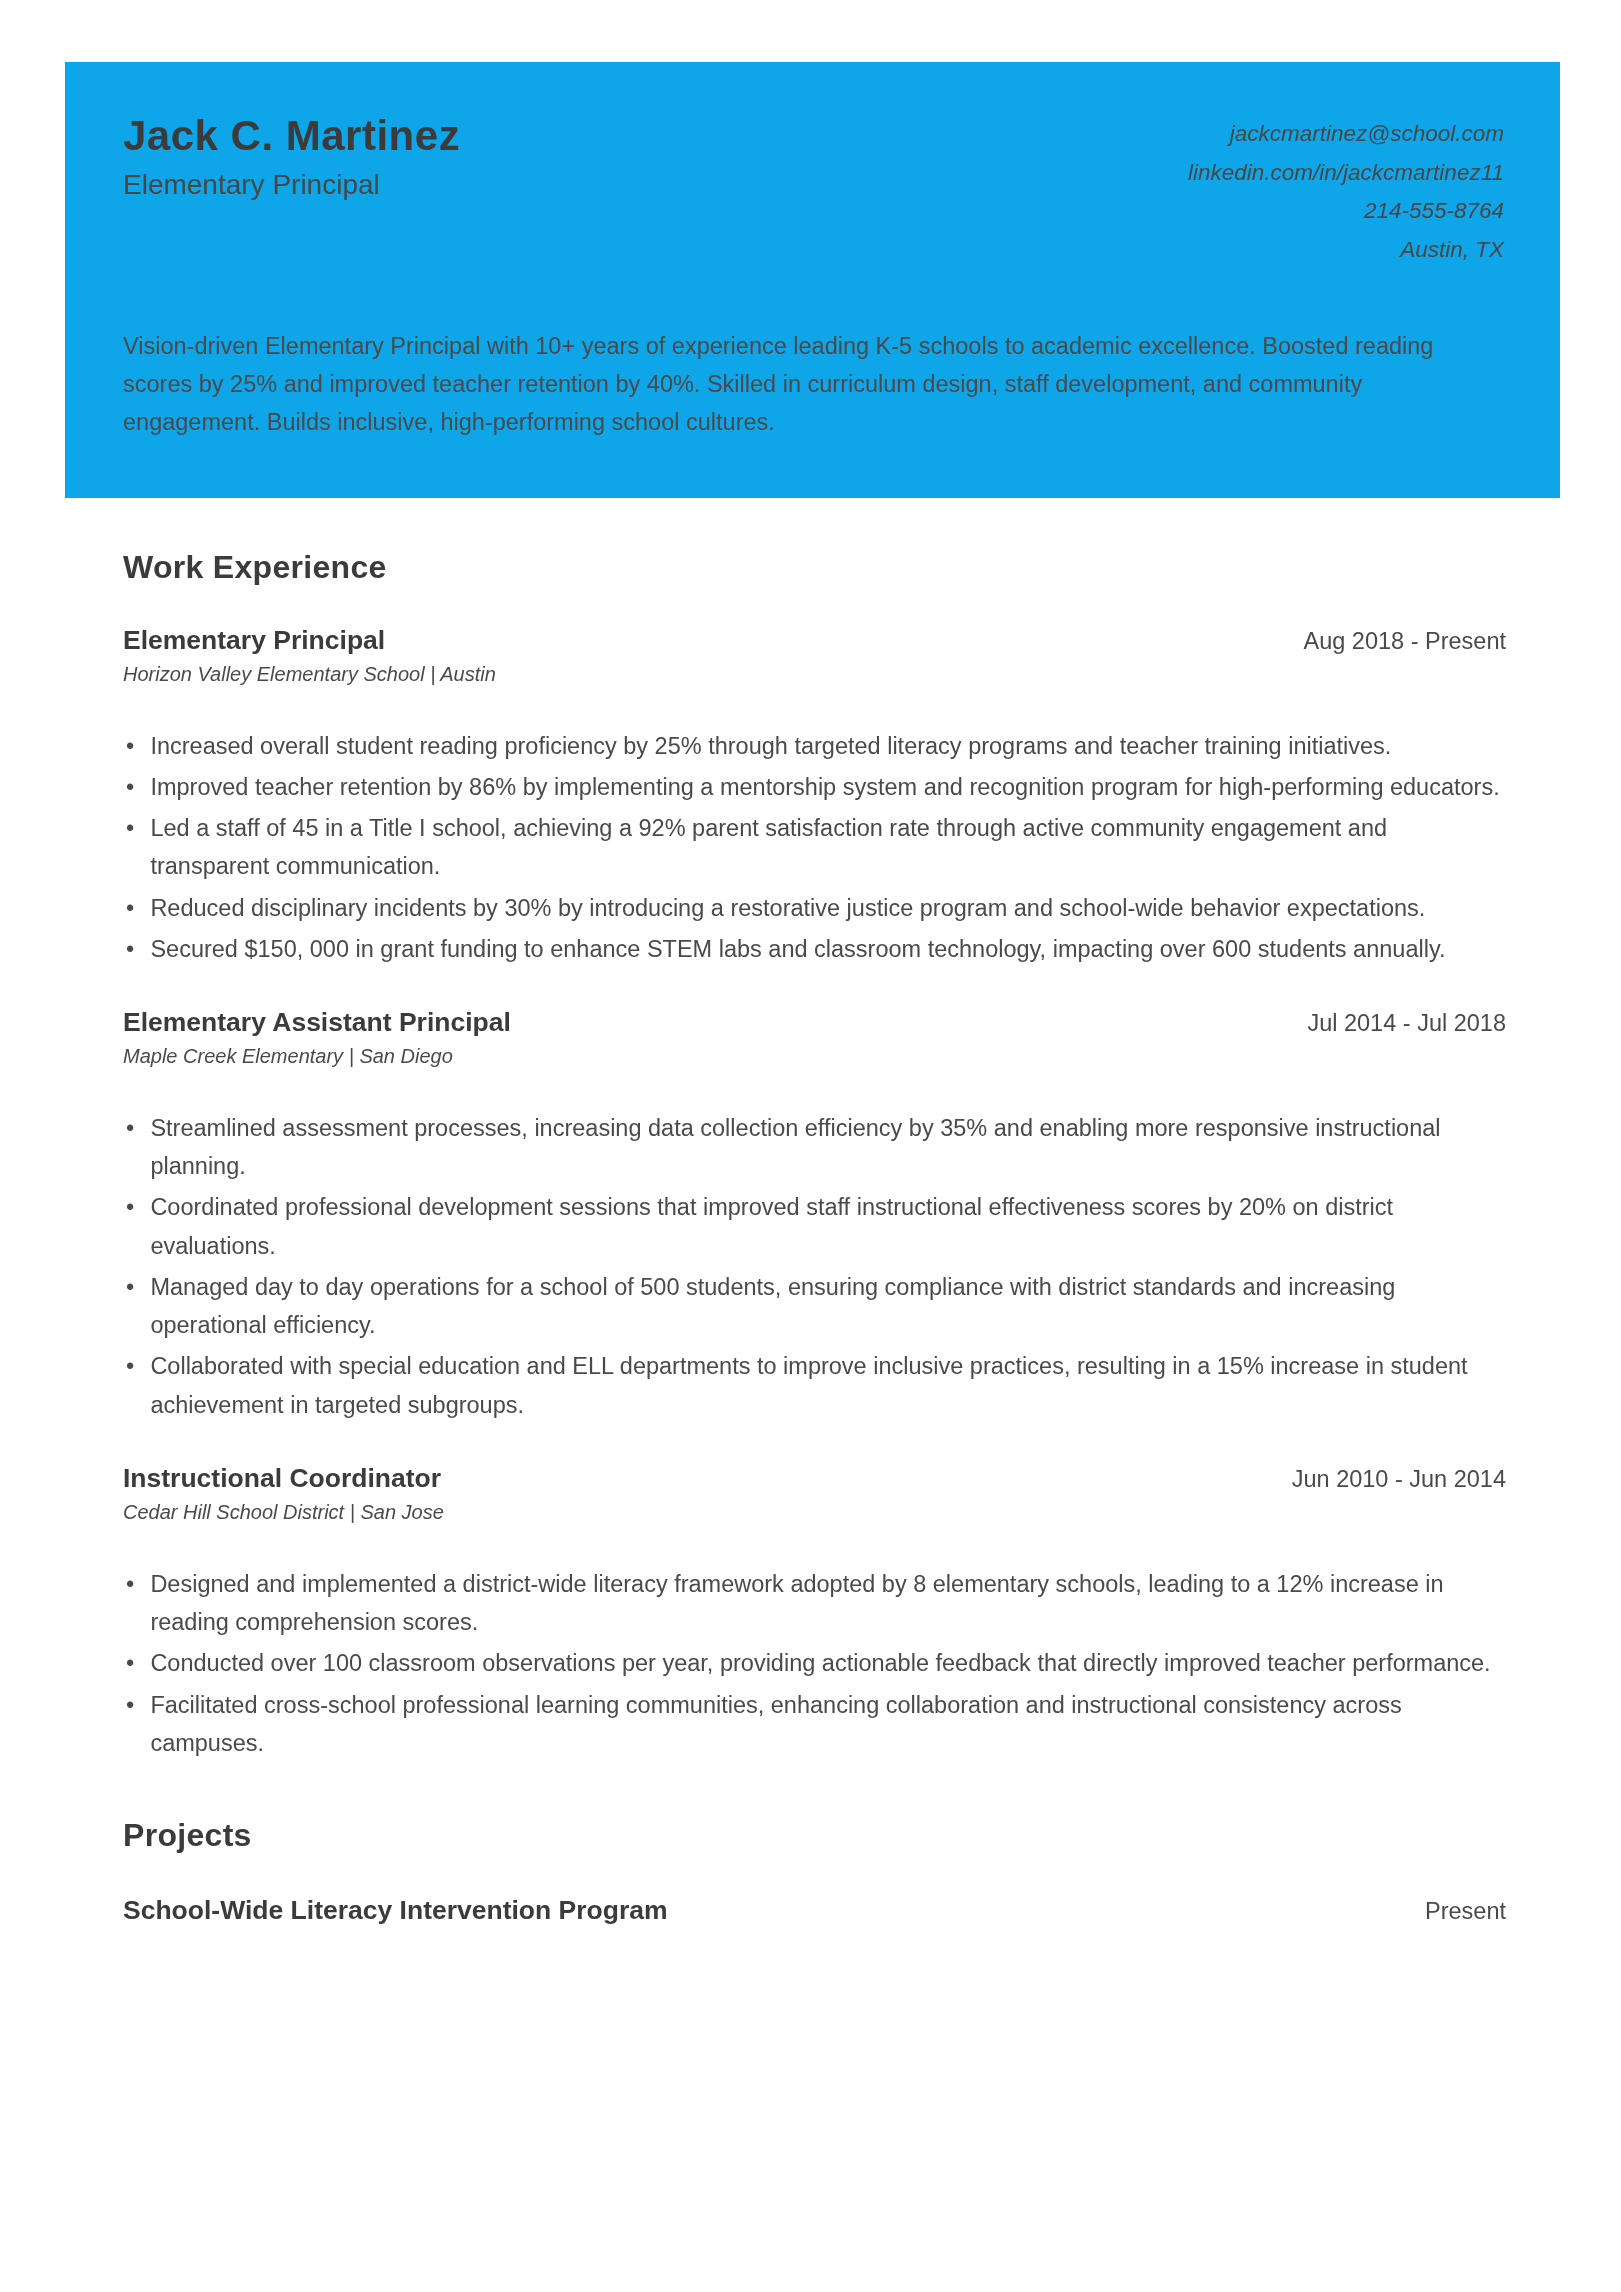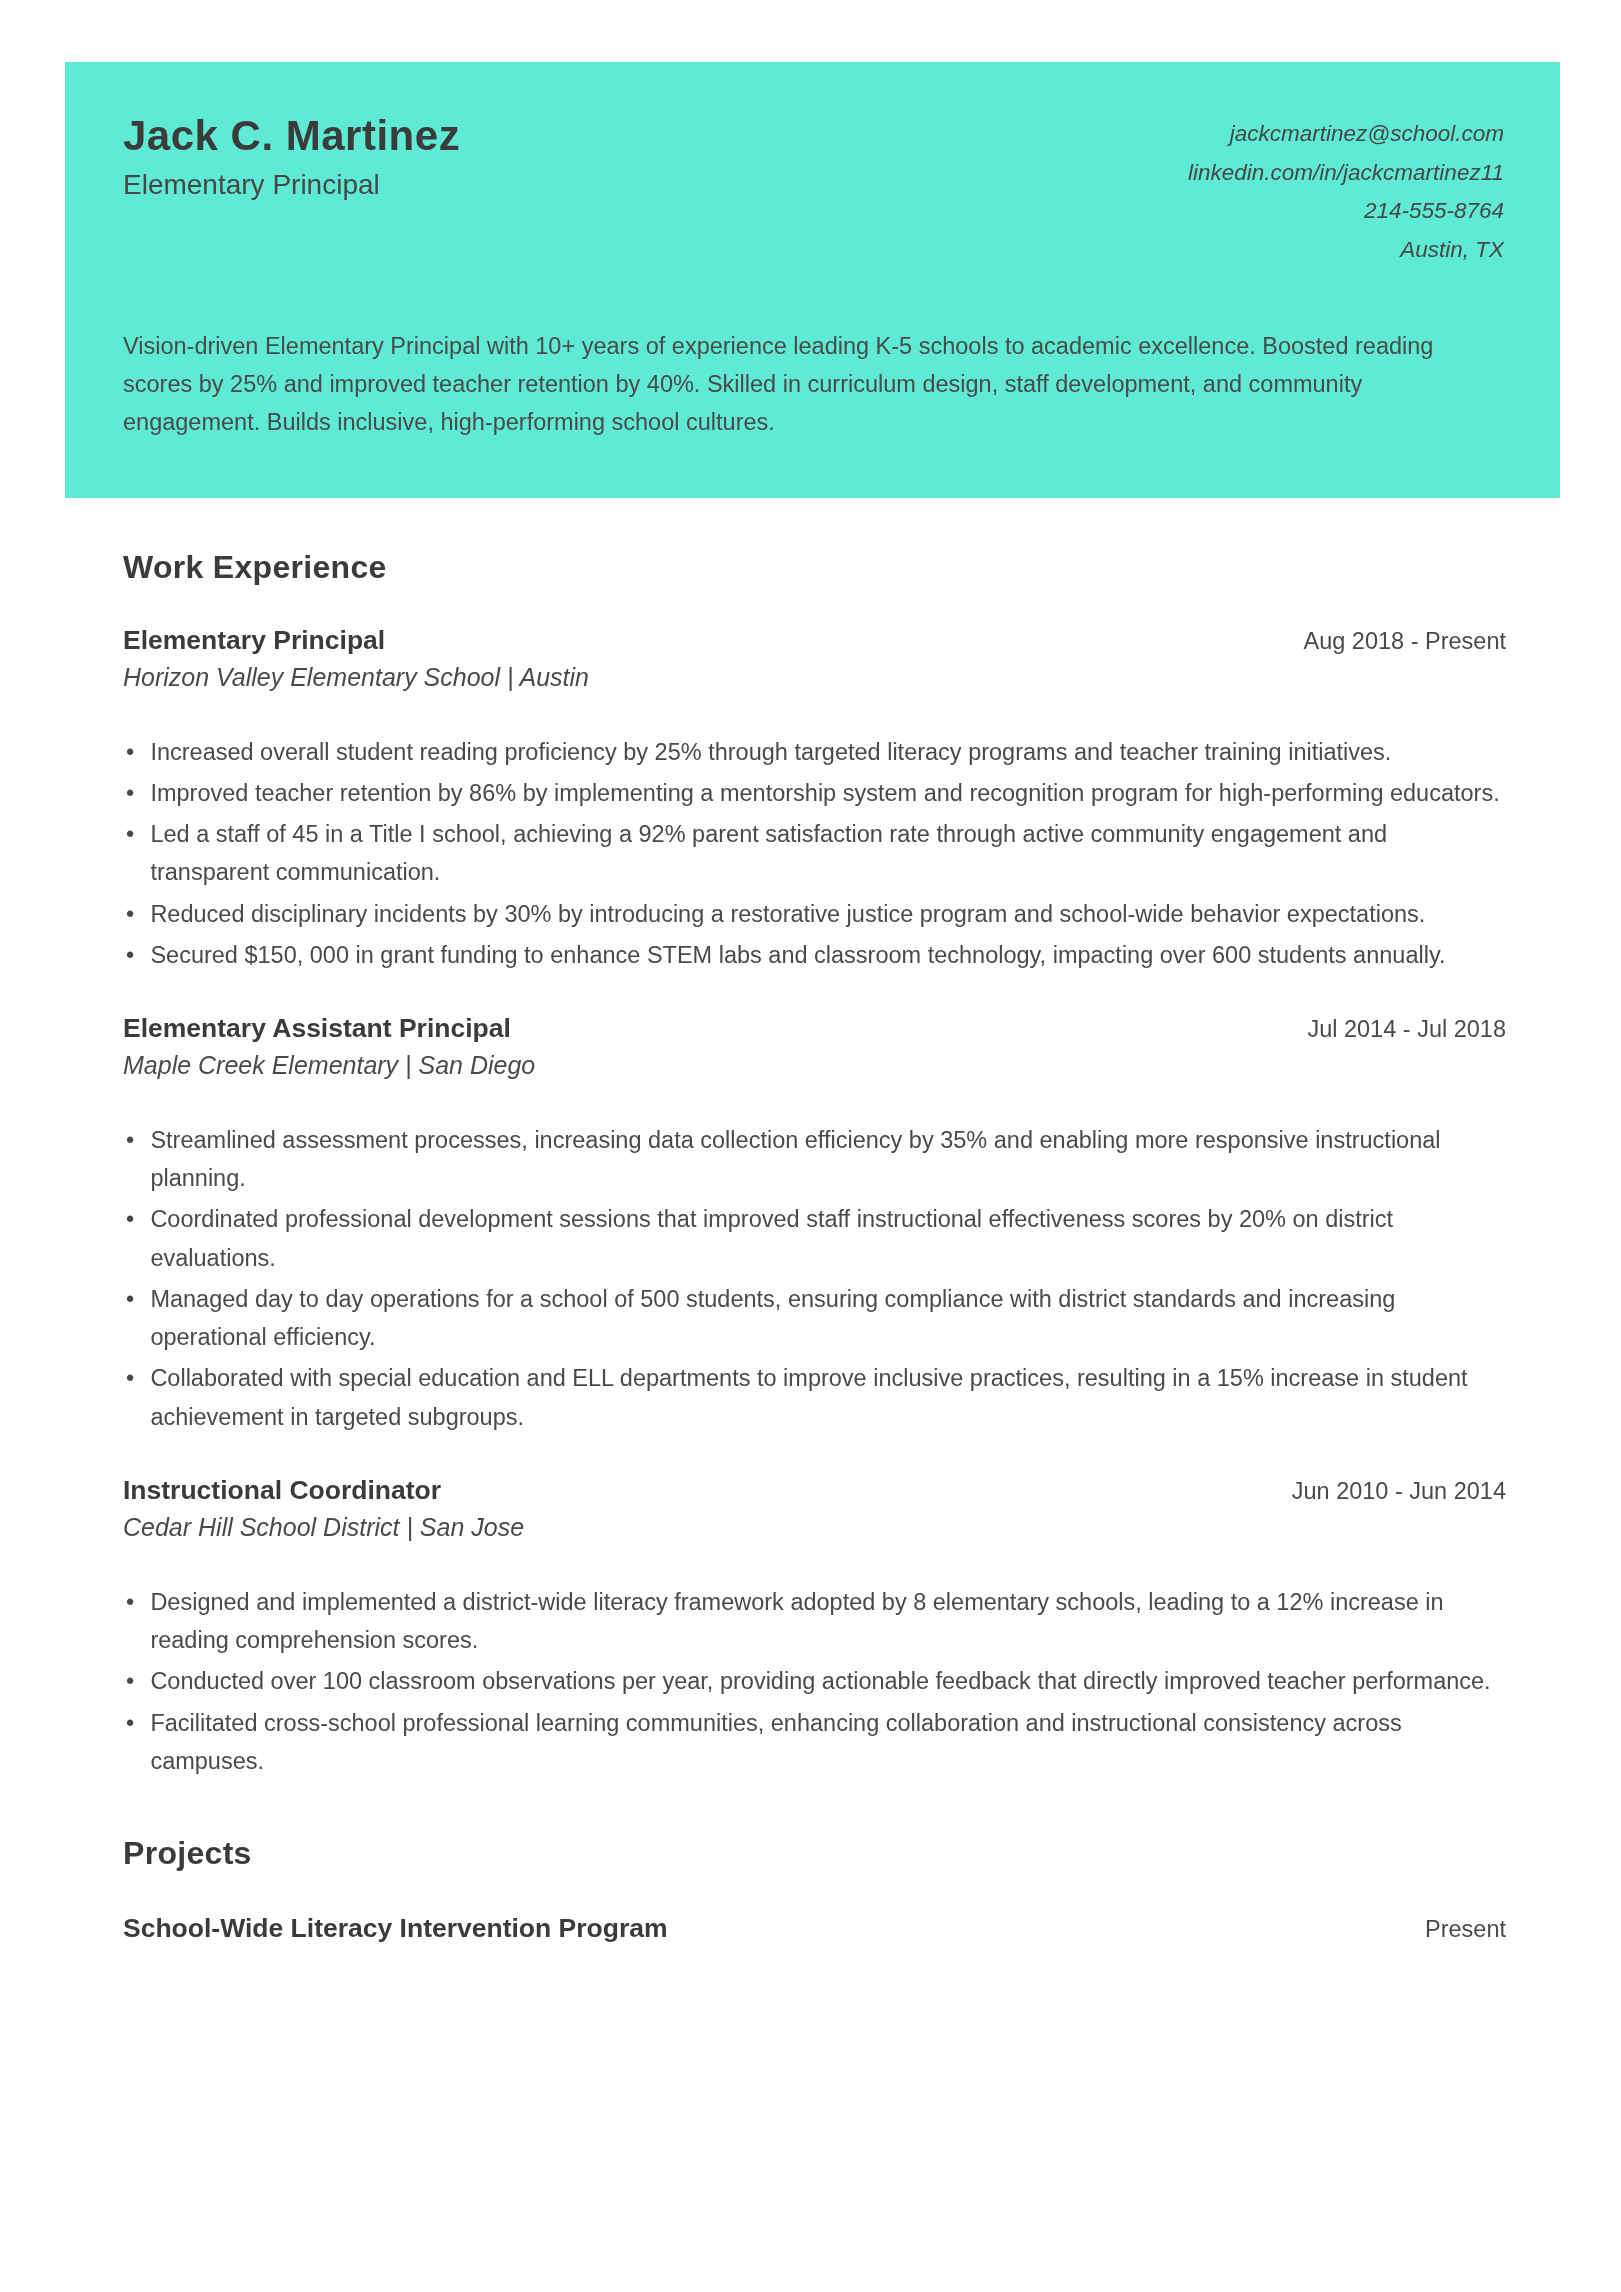--- a/index.html
+++ b/index.html
@@ -10,21 +10,21 @@
     color: #4a4a4a;
   }
   .page {
     width: 1621px;
     min-height: 2293px;
     background: #ffffff;
     position: relative;
   }
   
   .header-box {
-    background: #5eead4;
+    background: #0ea5e9;
     margin: 62px 61px 0 65px;
     padding: 49px 56px 57px 58px;
   }
   .header-top {
     display: flex;
     justify-content: space-between;
     align-items: flex-start;
   }
   .person-name {
     margin: 0;
@@ -81,21 +81,21 @@
     color: #3b3b3b;
   }
   .job-dates {
     font-size: 23.5px;
     font-weight: 400;
     color: #4a4a4a;
     white-space: nowrap;
   }
   .job-company {
     margin-top: 6.9px;
-    font-size: 25px;
+    font-size: 20px;
     font-style: italic;
     color: #4a4a4a;
   }
   ul.bullets {
     list-style: none;
     margin: 41px 0 0 0;
     padding: 0 0 0 27.4px;
   }
   ul.bullets li {
     position: relative;

